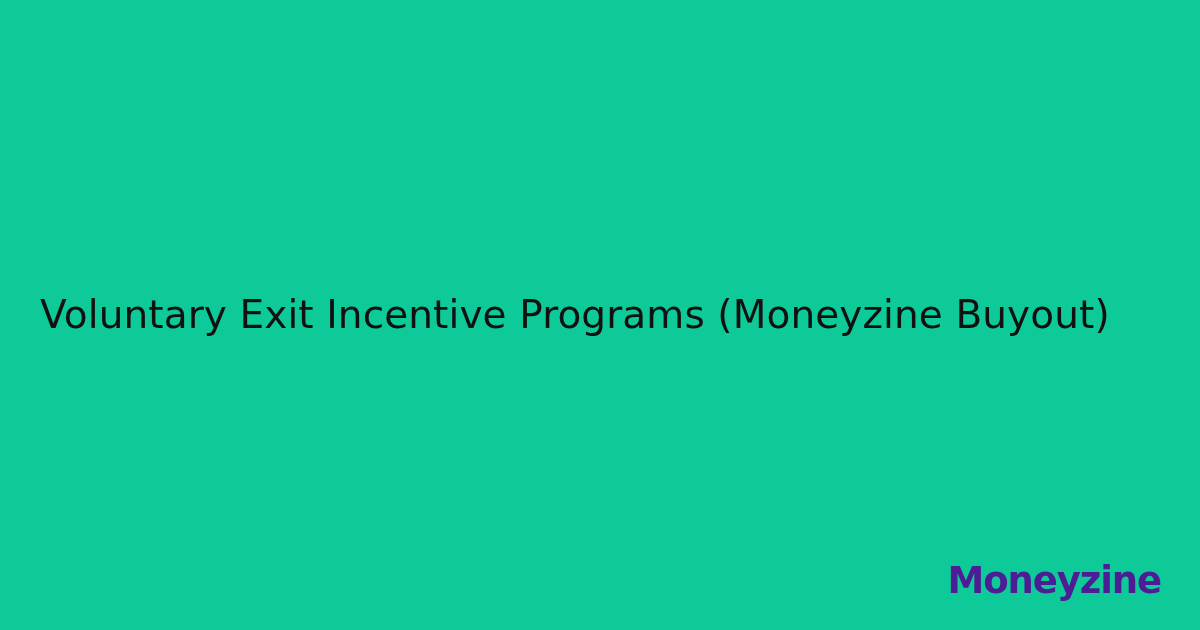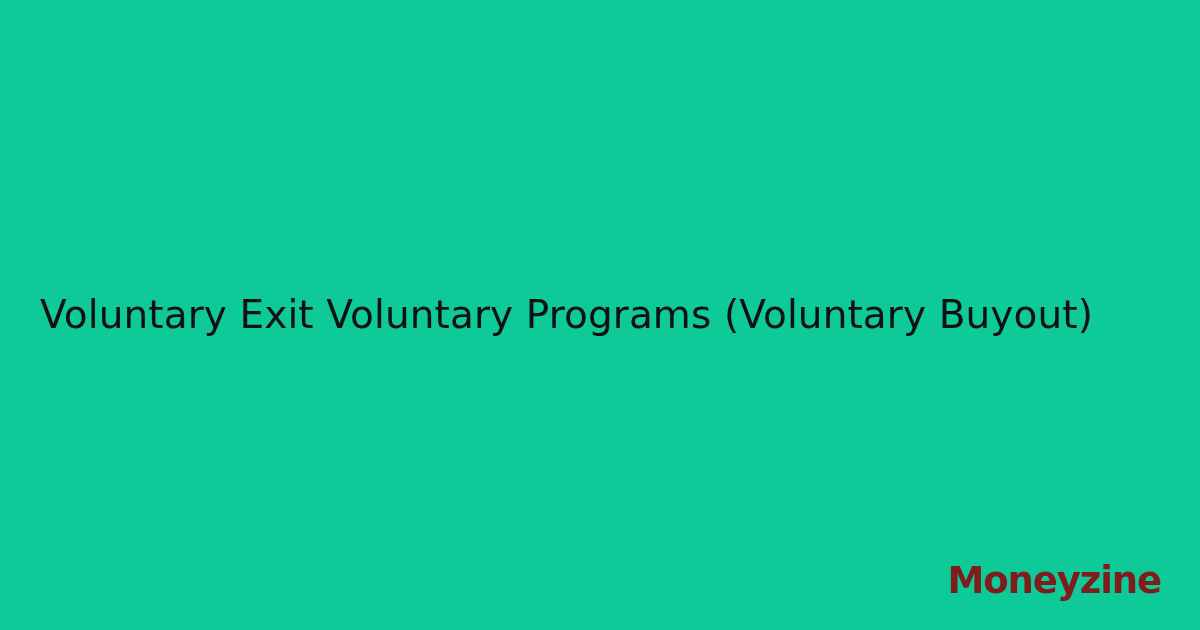--- a/index.html
+++ b/index.html
@@ -66,20 +66,20 @@
     color: #111111;
     white-space: nowrap;
   }
 </style>
 </head>
 <body>
 
 <div class="card" style="background: rgb(14, 202, 152);">
 
   <div class="title-wrap">
-    <h1 class="card-title" style="color: rgb(17, 17, 17);">Voluntary Exit Voluntary Programs (Voluntary Buyout)</h1>
+    <h1 class="card-title" style="color: rgb(17, 17, 17);">Voluntary Exit Incentive Programs (Moneyzine Buyout)</h1>
   </div>
 
   <div class="brand-logo">
-    <span class="brand-wordmark" style="color: #7f1d1d; margin-left: 29px;">Moneyzine</span>
+    <span class="brand-wordmark" style="color: #4c1d95; margin-left: 29px;">Moneyzine</span>
   </div>
 
 </div>
 
 </body></html>

